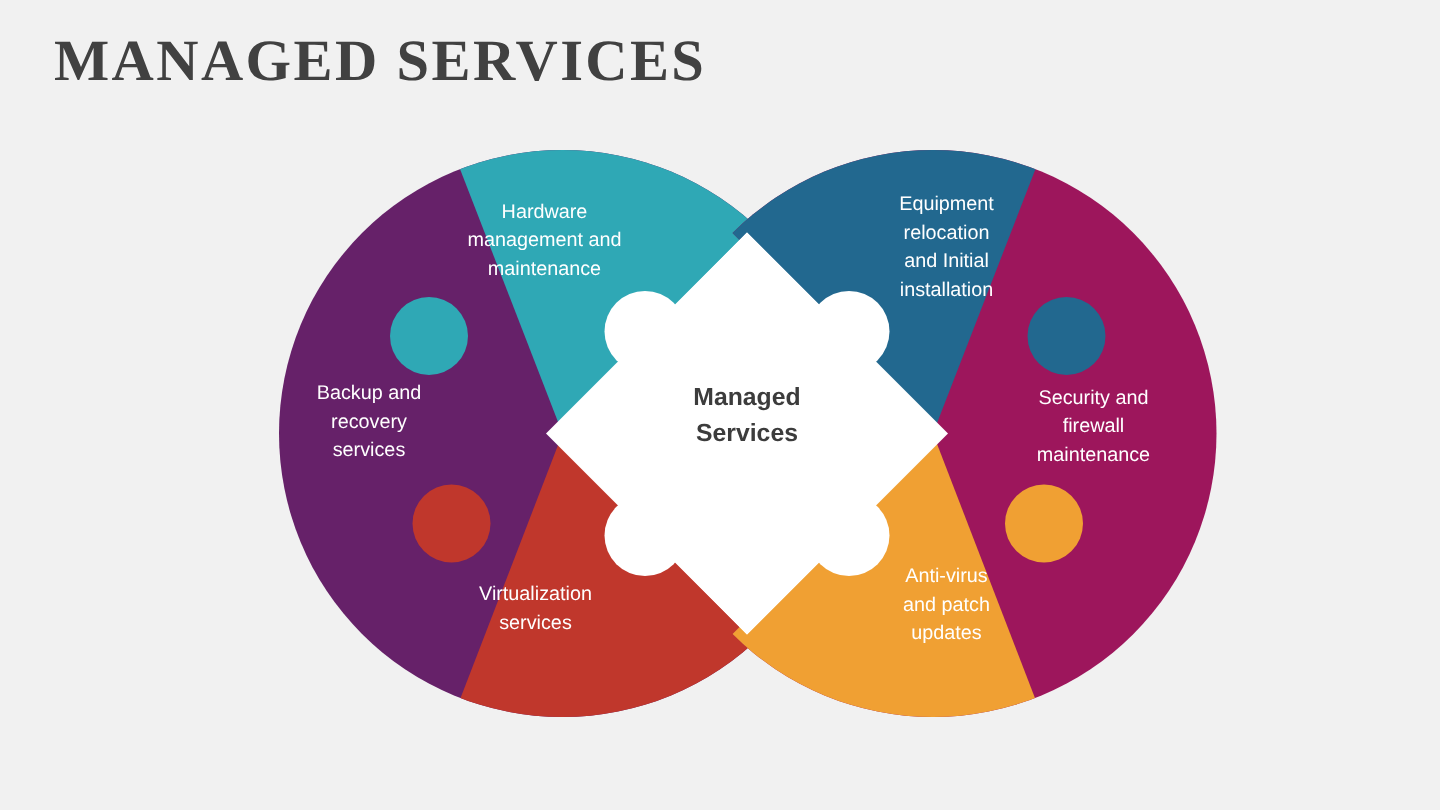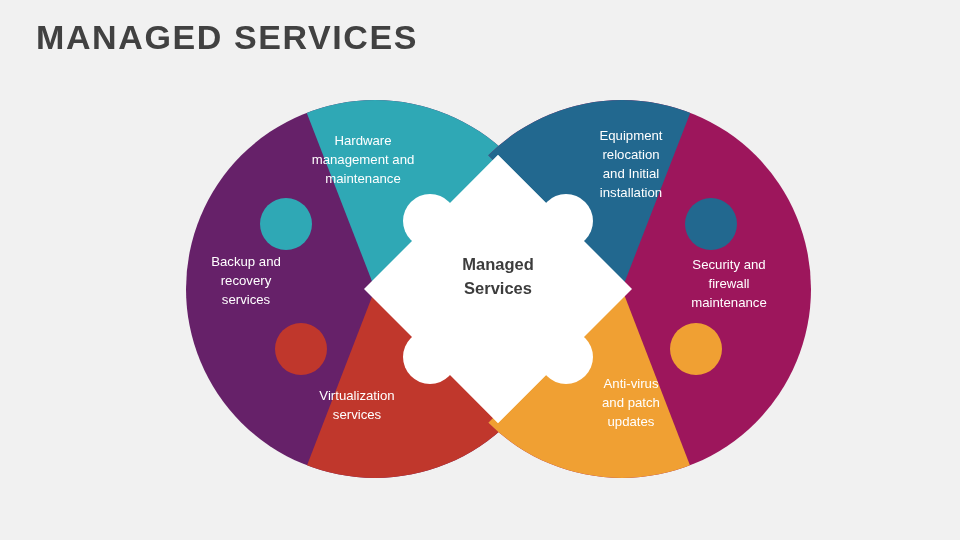--- a/index.html
+++ b/index.html
@@ -6,25 +6,26 @@
   body{
     width:960px;height:540px;
     background:#f1f1f1;
     font-family:"Liberation Sans", sans-serif;
     overflow:hidden;
     position:relative;
   }
   #page-title{
     position:absolute;
     left:36px; top:18px;
-    font-size:34px;
+    font-size:39px;
     font-weight:bold;
     letter-spacing:1.6px;
     color:#414141;
     white-space:nowrap;
+    font-family:Liberation Serif, serif;
   }
   #diagram-stage{
     position:absolute;
     left:0; top:0;
     width:960px; height:540px;padding-left:18px;
   }
   .seg-label{
     font-family:"Liberation Sans", sans-serif;
     fill:#ffffff;
     font-size:13.2px;

